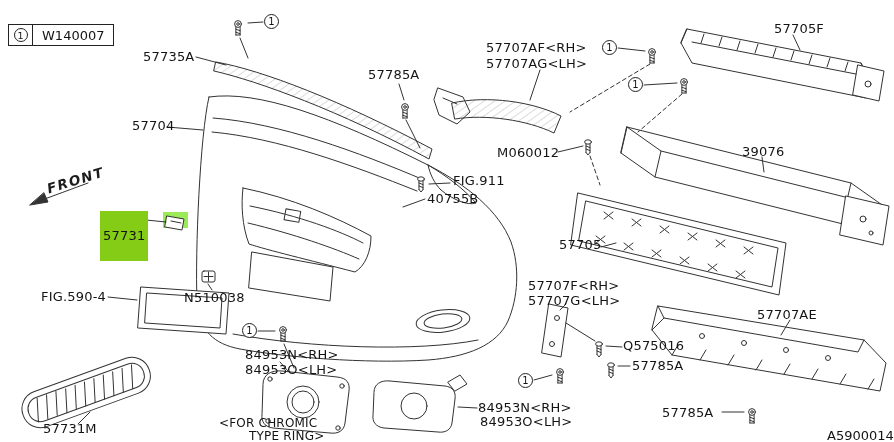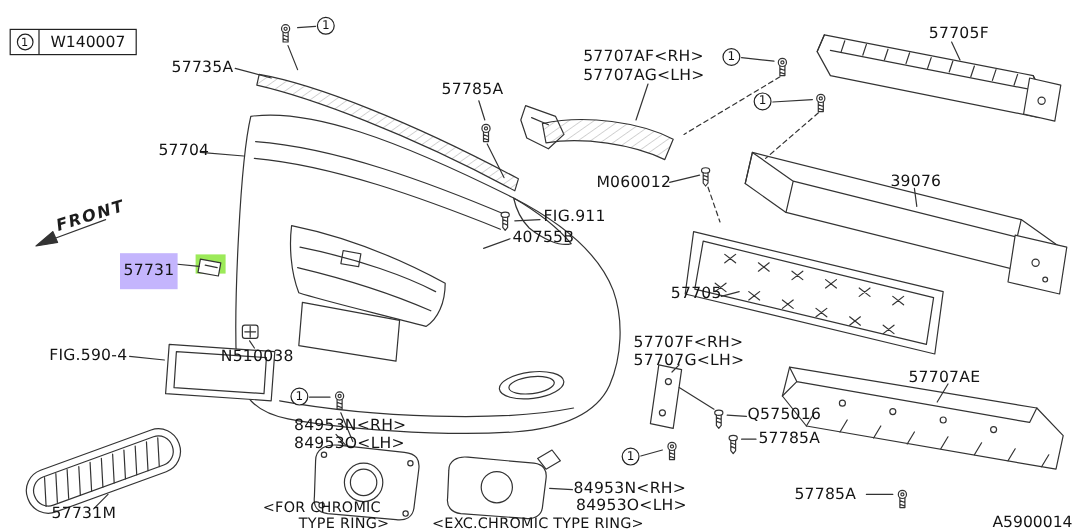--- a/index.html
+++ b/index.html
@@ -7,21 +7,21 @@
   .canvas {
     position:relative; width:894px; height:442px; background:#ffffff;
     overflow:hidden; font-family:"DejaVu Sans","Liberation Sans",sans-serif; color:#141414;
   }
   .canvas > svg { position:absolute; left:0; top:0; }
   .lbl {
     position:absolute; font-size:13px; white-space:nowrap; line-height:1.05;
     letter-spacing:0.2px;
   }
   .lbl.small { font-size:12px; }
-  .hl { background:#c4b5fd; padding:8px 3px; }
+  .hl { background:#84cc16; padding:18px 3px; }
   .callout {
     position:absolute; width:15px; height:15px; border:1.4px solid #222;
     border-radius:50%; font-size:10px; display:flex; align-items:center;
     justify-content:center; background:#fff; font-weight:400;
   }
   .refbox {
     position:absolute; left:8px; top:24px; height:22px; display:flex;
     align-items:center; border:1.3px solid #222; background:#fff;
   }
   .refbox .cell1 {
@@ -221,21 +221,20 @@
   <div class="lbl" style="left:757px;top:308px">57707AE</div>
   <div class="lbl" style="left:623px;top:339px">Q575016</div>
   <div class="lbl" style="left:632px;top:359px">57785A</div>
   <div class="lbl" style="left:245px;top:348px">84953N&lt;RH&gt;</div>
   <div class="lbl" style="left:245px;top:363px">84953O&lt;LH&gt;</div>
   <div class="lbl" style="left:43px;top:422px">57731M</div>
   <div class="lbl small" style="left:219px;top:417px">&lt;FOR CHROMIC</div>
   <div class="lbl small" style="left:249px;top:430px">TYPE RING&gt;</div>
   <div class="lbl" style="left:478px;top:401px">84953N&lt;RH&gt;</div>
   <div class="lbl" style="left:480px;top:415px">84953O&lt;LH&gt;</div>
-  <div class="lbl small" style="left:360px;top:430px">&lt;EXC.CHROMIC TYPE RING&gt;</div>
   <div class="lbl" style="left:662px;top:406px">57785A</div>
 
   <div class="front">
     <span>FRONT</span>
   </div>
 
   <div class="code-label">A590001416</div>
 
 </div>
 

